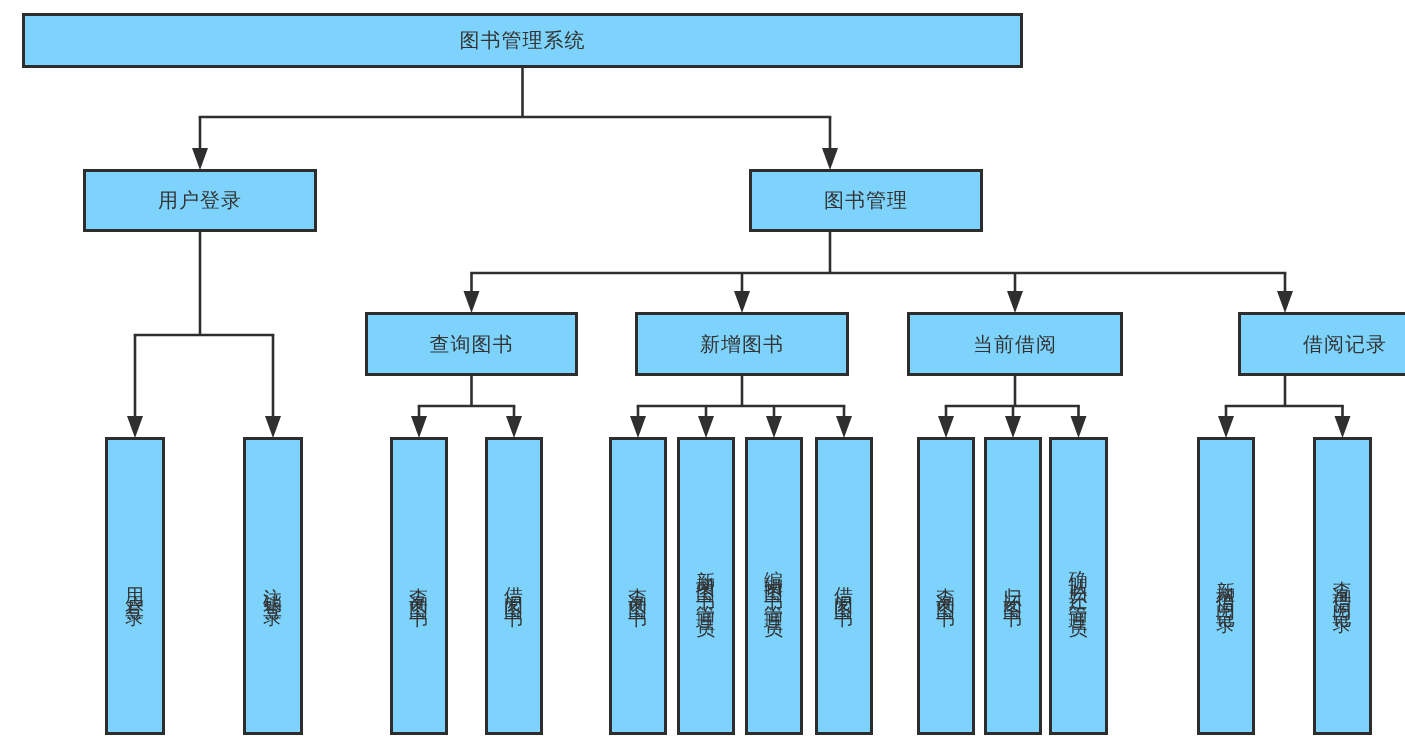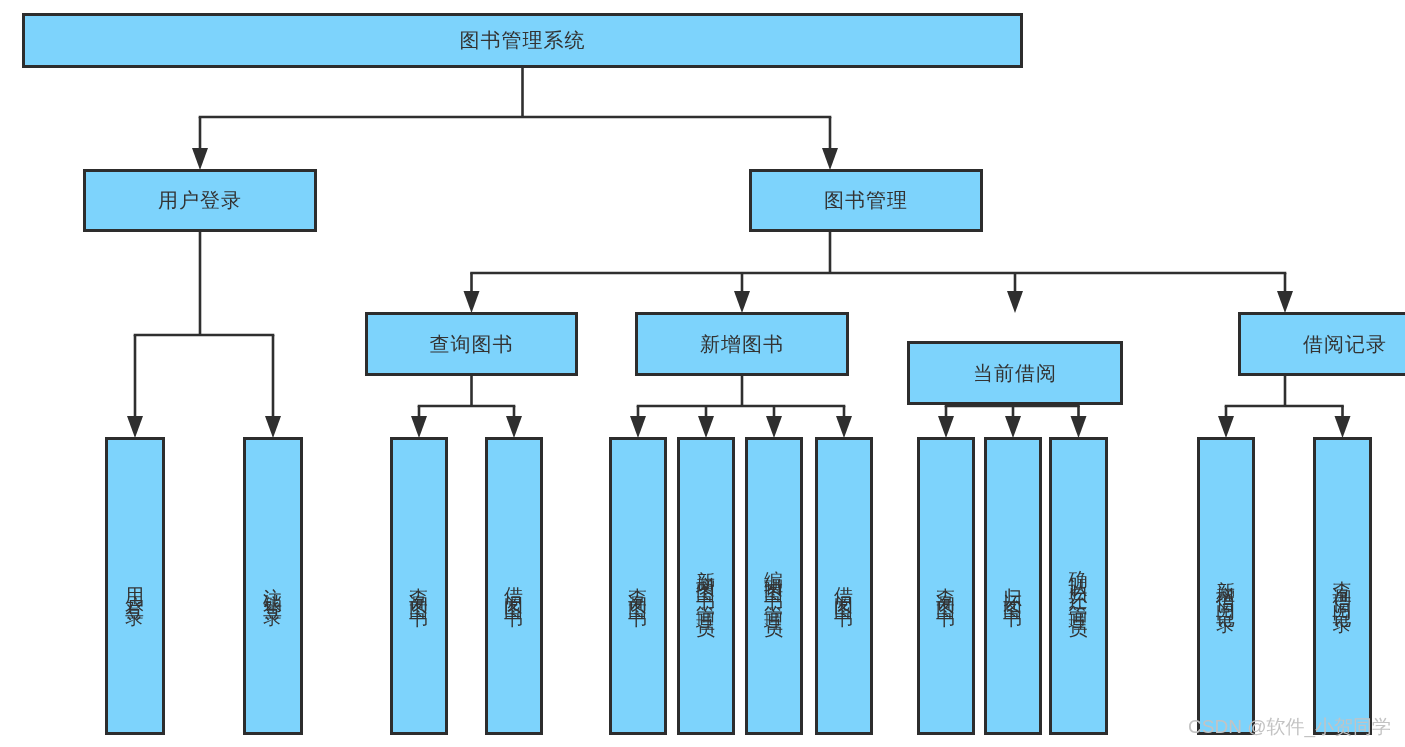--- a/index.html
+++ b/index.html
@@ -111,30 +111,29 @@
       <polygon points="1218,416 1234,416 1226,438" fill="#2f2f2f"></polygon>
       <line x1="1342.5" y1="406" x2="1342.5" y2="417" stroke="#2f2f2f" stroke-width="2.6"></line>
       <polygon points="1334.5,416 1350.5,416 1342.5,438" fill="#2f2f2f"></polygon>
     </svg>
   <div id="nodes">
       <div class="node h" style="left: 22px; top: 13px; width: 1001px; height: 55px;">图书管理系统</div>
       <div class="node h" style="left: 83px; top: 169px; width: 234px; height: 63px;">用户登录</div>
       <div class="node h" style="left: 749px; top: 169px; width: 234px; height: 63px;">图书管理</div>
       <div class="node h" style="left: 365px; top: 312px; width: 213px; height: 64px;">查询图书</div>
       <div class="node h" style="left: 635px; top: 312px; width: 214px; height: 64px;">新增图书</div>
-      <div class="node h" style="left: 907px; top: 312px; width: 216px; height: 64px; margin-top: 29px;">当前借阅</div>
+      <div class="node h" style="left: 907px; top: 312px; width: 216px; height: 64px;">当前借阅</div>
       <div class="node h" style="left: 1238px; top: 312px; width: 214px; height: 64px;">借阅记录</div>
       <div class="node v" style="left: 105px; top: 437px; width: 60px; height: 298px;">用户登录</div>
       <div class="node v" style="left: 243px; top: 437px; width: 60px; height: 298px;">注销登录</div>
       <div class="node v" style="left: 390px; top: 437px; width: 58px; height: 298px;">查询图书</div>
       <div class="node v" style="left: 485px; top: 437px; width: 58px; height: 298px;">借阅图书</div>
       <div class="node v" style="left: 609px; top: 437px; width: 58px; height: 298px;">查询图书</div>
       <div class="node v" style="left: 677px; top: 437px; width: 58px; height: 298px;">新增图书（管理员）</div>
       <div class="node v" style="left: 745px; top: 437px; width: 58px; height: 298px;">编辑图书（管理员）</div>
       <div class="node v" style="left: 815px; top: 437px; width: 58px; height: 298px;">借阅图书</div>
       <div class="node v" style="left: 917px; top: 437px; width: 58px; height: 298px;">查询图书</div>
       <div class="node v" style="left: 984px; top: 437px; width: 58px; height: 298px;">归还图书</div>
       <div class="node v" style="left: 1049px; top: 437px; width: 59px; height: 298px;">确认归还（管理员）</div>
       <div class="node v" style="left: 1197px; top: 437px; width: 58px; height: 298px;">新增借阅记录</div>
       <div class="node v" style="left: 1313px; top: 437px; width: 59px; height: 298px;">查询借阅记录</div>
     </div>
-  <div id="watermark" style="color: rgb(195, 195, 195);">CSDN @软件_小贺同学</div>
 </div>
 
 </body></html>

